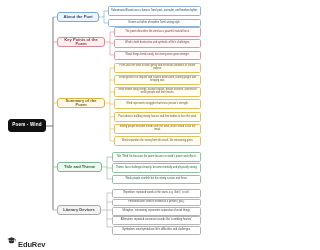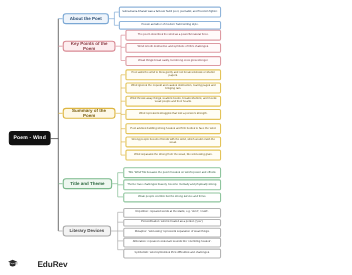--- a/index.html
+++ b/index.html
@@ -77,22 +77,22 @@
   .leaf.l-summary { background:#fffdf4; border-color:#e3c359; color:#6f5a18; }
   .leaf.l-title   { background:#ffffff; border-color:#8fc59e; color:#2f6040; }
   .leaf.l-devices { background:#ffffff; border-color:#b4b4b4; color:#474747; }
 
   
   #watermark {
     position: absolute;
     left: 7px;
     top: 231px;
     display: flex;
-    align-items: center;
-    gap: 18px;
+    align-items: flex-end;
+    gap: 2px;
   }
   #watermark .wm-text {
     font-size: 7.5px;
     font-weight: bold;
     color: #2b2b2b;
     letter-spacing: -.1px;
   }
   #watermark .cap-icon { display: block; }
 </style>
 </head>

